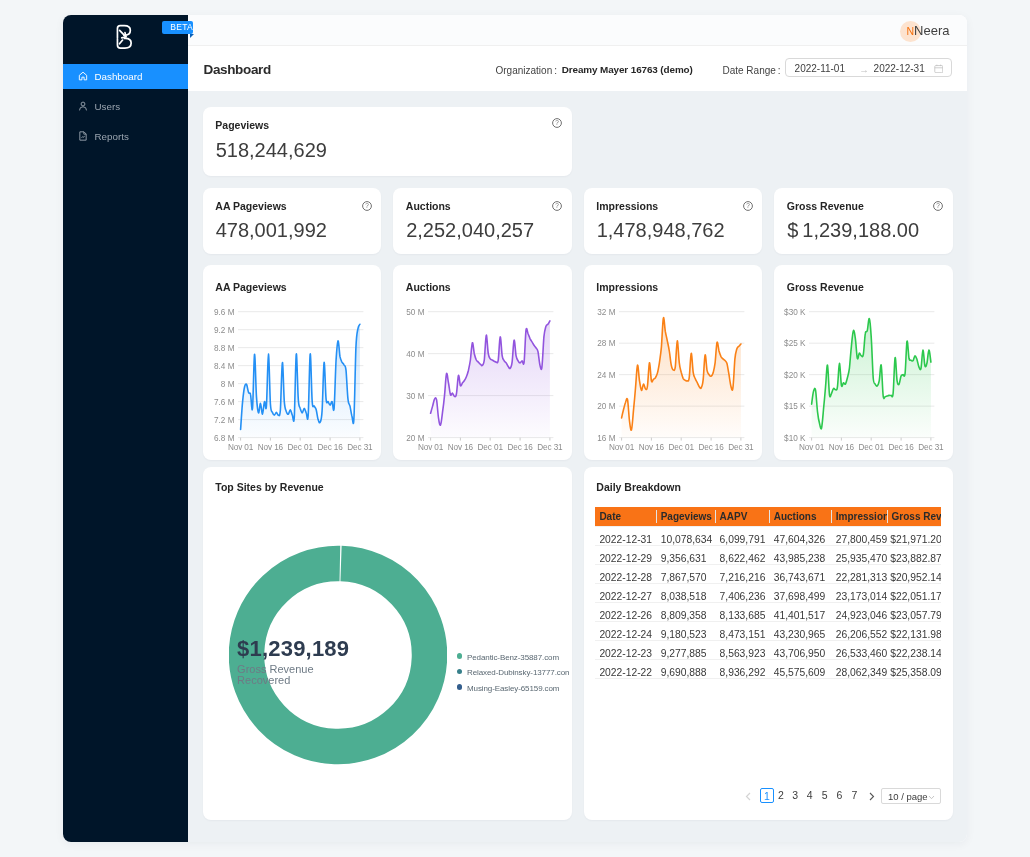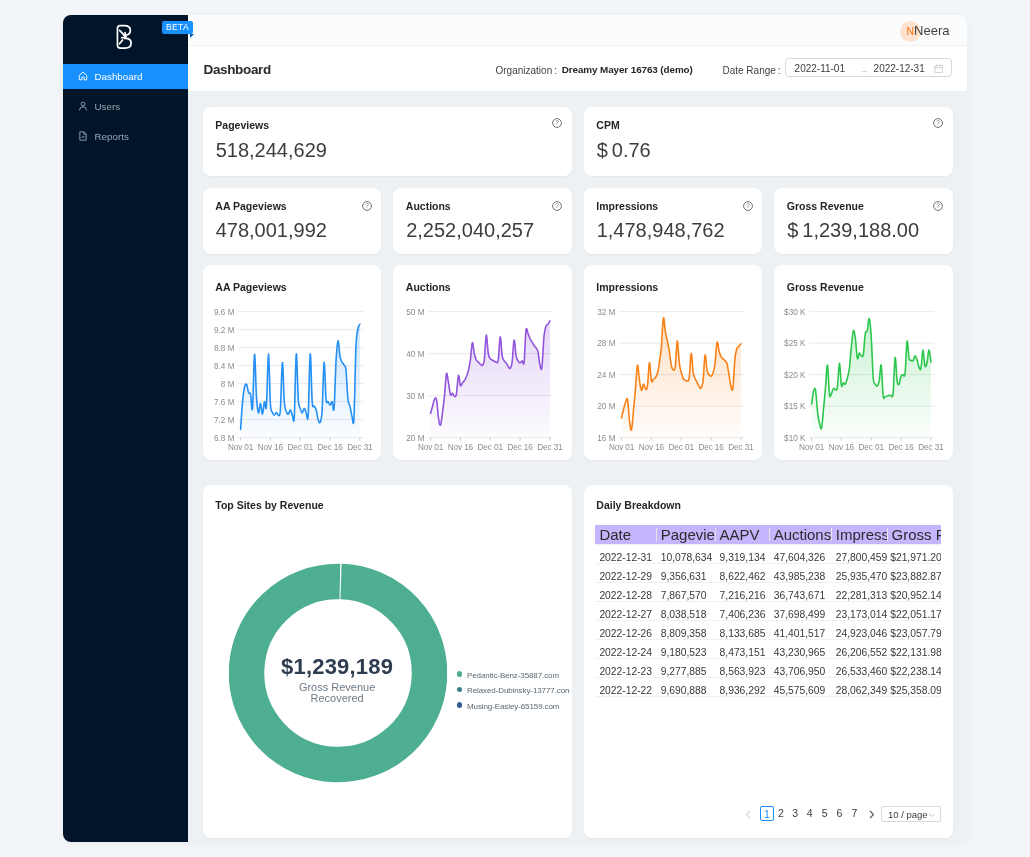--- a/index.html
+++ b/index.html
@@ -1,18 +1,18 @@
 <!DOCTYPE html>
 <html><head><meta charset="utf-8"><style>
 *{margin:0;padding:0;box-sizing:border-box}
 html,body{width:1030px;height:857px;background:#f3f6f8;font-family:"Liberation Sans",sans-serif;overflow:hidden}
 .app{position:absolute;left:63px;top:15px;width:904px;height:827px;border-radius:8px;background:#fff;box-shadow:0 2px 10px rgba(10,30,60,.05)}
 .side{position:absolute;left:0;top:0;width:125px;height:827px;background:#001529;border-radius:8px 0 0 8px}
 .logo{position:absolute;left:52.2px;top:9.3px}
-.ribbon{position:absolute;left:99px;top:5.5px;width:31px;height:13.5px;background:#1890ff;border-radius:2px;color:#fff;font-size:8.5px;line-height:13.5px;text-align:center;letter-spacing:.3px}
+.ribbon{position:absolute;left:99px;top:5.5px;width:31px;height:13.5px;background:#1890ff;border-radius:2px;color:#fff;font-size:8.5px;line-height:13.5px;text-align:right;letter-spacing:.3px}
 .ribbon:after{content:"";position:absolute;right:-0.5px;bottom:-4px;border:2.5px solid #0b61b8;border-bottom-color:transparent;border-right-color:transparent}
 .nav{position:absolute;left:0;top:48.5px;width:100%}
 .nav .it{height:25px;margin-bottom:5px;display:flex;align-items:center;padding-left:15px;color:#9aa5b0;font-size:9.8px}
 .nav .it.on{background:#1890ff;color:#fff}
 .nav .it svg{margin-right:6.5px}
 .main{position:absolute;left:125px;top:0;width:779px;height:827px;border-radius:0 8px 8px 0;overflow:hidden}
 .topbar{position:absolute;left:0;top:0;width:779px;height:31px;background:#fbfcfd;border-bottom:1px solid #f0f0f0}
 .av{position:absolute;right:46.2px;top:5.5px;width:21px;height:21px;border-radius:50%;background:#fde3cf;color:#f5700c;font-size:10.5px;text-align:center;line-height:21px}
 .uname{position:absolute;right:17.5px;top:0;line-height:31px;font-size:13px;color:#404040}
 .phead{position:absolute;left:0;top:32px;width:779px;height:44.5px;background:#fff}
@@ -23,21 +23,21 @@
 .drbox{position:absolute;left:597.2px;top:11.3px;width:167px;height:19px;border:1px solid #d9d9d9;border-radius:4px;background:#fff;font-size:10px;color:#404040;white-space:nowrap}
 .drbox span{position:absolute;top:4.2px}
 .body{position:absolute;left:0;top:76px;width:779px;height:751px;background:#edf1f4;padding:16px 14.5px 0}
 .row{position:relative;width:750px}
 .card{position:absolute;background:#fff;border-radius:8px;box-shadow:0 1px 2px rgba(16,24,40,.04)}
 .ct{position:absolute;left:12.8px;top:12px;font-size:10.5px;font-weight:bold;color:#252525}
 .cv{position:absolute;left:13.2px;font-size:20px;color:#3d3d3d}
 .chart-t{position:absolute;left:12.8px;top:16px;font-size:10.5px;font-weight:bold;color:#252525}
 table{border-collapse:collapse;table-layout:fixed}
 th,td{text-align:left;white-space:nowrap}
-thead th{background:#c4b5fd;color:#2b2b2b;font-size:15px;font-weight:normal;height:19px;padding:0 0 0 4.4px;position:relative}
+thead th{background:#f97316;color:#2b2b2b;font-size:10px;font-weight:bold;height:19px;padding:0 0 0 4.4px;position:relative}
 thead th:not(:first-child):before{content:"";position:absolute;left:0;top:3px;height:13px;width:1px;background:#e4e4e4}
 thead tr{border-bottom:1px solid #f0f0f0}
 td{height:16.65px;font-size:10.3px;padding:7px 0 0 4.4px;color:#383838;border-bottom:1px solid #f0f0f0}
 td:last-child{padding-left:3px}
 .pg{position:absolute;left:0;top:321.5px;width:369px;height:16px;font-size:10.5px;color:#3c3c3c}
 </style></head><body>
 <div class="app">
  <div class="main">
   <div class="topbar">
         <div class="av">N</div>
@@ -62,28 +62,20 @@
   </div>
   <div class="body">
     <div class="row" style="height:69px">
       <div class="card" style="left:0;top:0;width:369px;height:69px">
             <div class="ct">Pageviews</div>
             <svg style="position:absolute;right:9.4px;top:10.5px" width="10" height="10" viewBox="0 0 10 10">
               <circle cx="5" cy="5" r="4.4" fill="none" stroke="#707070" stroke-width="1"></circle>
               <text x="5" y="7.4" font-size="6.4" fill="#707070" text-anchor="middle">?</text>
             </svg>
             <div class="cv" style="top:32px">518,244,629</div>
-          </div>
-      <div class="card" style="left:381px;top:0;width:369px;height:69px">
-            <div class="ct">CPM</div>
-            <svg style="position:absolute;right:9.4px;top:10.5px" width="10" height="10" viewBox="0 0 10 10">
-              <circle cx="5" cy="5" r="4.4" fill="none" stroke="#707070" stroke-width="1"></circle>
-              <text x="5" y="7.4" font-size="6.4" fill="#707070" text-anchor="middle">?</text>
-            </svg>
-            <div class="cv" style="top:32px">$ 0.76</div>
           </div>
     </div>
     <div class="row" style="height:66px;margin-top:11.5px">
       <div class="card" style="left:0;top:0;width:178.5px;height:66px">
             <div class="ct" style="top:12.5px">AA Pageviews</div>
             <svg style="position:absolute;right:9.4px;top:13.0px" width="10" height="10" viewBox="0 0 10 10">
               <circle cx="5" cy="5" r="4.4" fill="none" stroke="#707070" stroke-width="1"></circle>
               <text x="5" y="7.4" font-size="6.4" fill="#707070" text-anchor="middle">?</text>
             </svg>
             <div class="cv" style="top:31.5px">478,001,992</div>
@@ -244,29 +236,29 @@
               <text x="97.2" y="184.5" font-size="8.2" fill="#8c8c8c" text-anchor="middle" letter-spacing="-0.1">Dec 01</text>
               <line x1="127.1" y1="172.6" x2="127.1" y2="175.6" stroke="#ccc" stroke-width="1"></line>
               <text x="127.1" y="184.5" font-size="8.2" fill="#8c8c8c" text-anchor="middle" letter-spacing="-0.1">Dec 16</text>
               <line x1="156.9" y1="172.6" x2="156.9" y2="175.6" stroke="#ccc" stroke-width="1"></line>
               <text x="156.9" y="184.5" font-size="8.2" fill="#8c8c8c" text-anchor="middle" letter-spacing="-0.1">Dec 31</text>
               <path d="M37.6,139.2 C37.9,137.0 38.9,128.3 39.6,126.0 C40.3,123.7 40.9,121.8 41.6,125.4 C42.2,129.0 42.9,141.9 43.6,147.4 C44.2,153.0 44.9,156.1 45.6,158.8 C46.2,161.4 46.9,165.6 47.5,163.2 C48.2,160.7 48.9,151.1 49.5,144.3 C50.2,137.5 50.9,129.6 51.5,122.2 C52.2,114.9 52.8,98.9 53.5,100.2 C54.2,101.5 54.8,125.1 55.5,129.8 C56.2,134.5 56.8,129.6 57.5,128.5 C58.1,127.5 58.8,124.1 59.5,123.5 C60.1,122.9 60.8,125.0 61.5,124.8 C62.1,124.5 62.8,126.6 63.4,122.2 C64.1,117.8 64.8,98.6 65.4,98.3 C66.1,98.0 66.8,117.1 67.4,120.4 C68.1,123.6 68.8,118.0 69.4,117.8 C70.1,117.6 70.7,119.9 71.4,119.1 C72.1,118.3 72.7,115.4 73.4,112.8 C74.1,110.2 74.7,108.6 75.4,103.4 C76.0,98.1 76.7,87.6 77.4,81.3 C78.0,75.0 78.7,66.9 79.4,65.6 C80.0,64.2 80.7,68.5 81.3,73.1 C82.0,77.8 82.7,90.8 83.3,93.3 C84.0,95.8 84.7,88.7 85.3,88.2 C86.0,87.8 86.6,90.6 87.3,90.8 C88.0,91.0 88.6,93.2 89.3,89.5 C90.0,85.8 90.6,72.7 91.3,68.7 C91.9,64.7 92.6,68.1 93.3,65.6 C93.9,63.1 94.6,52.6 95.3,53.6 C95.9,54.7 96.6,62.0 97.2,71.9 C97.9,81.7 98.6,104.9 99.2,112.8 C99.9,120.7 100.6,117.7 101.2,119.1 C101.9,120.5 102.6,121.5 103.2,121.0 C103.9,120.5 104.5,119.4 105.2,115.9 C105.9,112.5 106.5,97.7 107.2,100.2 C107.9,102.7 108.5,125.8 109.2,131.1 C109.8,136.3 110.5,131.7 111.2,131.7 C111.8,131.7 112.5,131.3 113.2,131.1 C113.8,130.8 114.5,130.5 115.1,130.4 C115.8,130.3 116.5,130.7 117.1,130.4 C117.8,130.1 118.5,134.8 119.1,128.5 C119.8,122.2 120.4,94.8 121.1,92.7 C121.8,90.6 122.4,111.5 123.1,115.9 C123.8,120.4 124.4,119.9 125.1,119.1 C125.7,118.3 126.4,112.5 127.1,110.9 C127.7,109.3 128.4,110.1 129.1,109.7 C129.7,109.2 130.4,114.0 131.1,108.4 C131.7,102.8 132.4,78.8 133.0,76.3 C133.7,73.8 134.4,90.1 135.0,93.3 C135.7,96.4 136.4,94.8 137.0,95.2 C137.7,95.6 138.3,96.5 139.0,95.8 C139.7,95.1 140.3,91.0 141.0,90.8 C141.7,90.6 142.3,92.7 143.0,94.5 C143.6,96.4 144.3,100.6 145.0,102.1 C145.6,103.6 146.3,106.2 147.0,103.4 C147.6,100.5 148.3,85.5 148.9,85.1 C149.6,84.7 150.3,98.6 150.9,100.8 C151.6,103.0 152.3,100.9 152.9,98.3 C153.6,95.7 154.2,85.3 154.9,85.1 C155.6,84.9 156.6,95.1 156.9,97.1 L156.9,172.6 L37.6,172.6 Z" fill="url(#gc4)" stroke="none"></path>
               <path d="M37.6,139.2 C37.9,137.0 38.9,128.3 39.6,126.0 C40.3,123.7 40.9,121.8 41.6,125.4 C42.2,129.0 42.9,141.9 43.6,147.4 C44.2,153.0 44.9,156.1 45.6,158.8 C46.2,161.4 46.9,165.6 47.5,163.2 C48.2,160.7 48.9,151.1 49.5,144.3 C50.2,137.5 50.9,129.6 51.5,122.2 C52.2,114.9 52.8,98.9 53.5,100.2 C54.2,101.5 54.8,125.1 55.5,129.8 C56.2,134.5 56.8,129.6 57.5,128.5 C58.1,127.5 58.8,124.1 59.5,123.5 C60.1,122.9 60.8,125.0 61.5,124.8 C62.1,124.5 62.8,126.6 63.4,122.2 C64.1,117.8 64.8,98.6 65.4,98.3 C66.1,98.0 66.8,117.1 67.4,120.4 C68.1,123.6 68.8,118.0 69.4,117.8 C70.1,117.6 70.7,119.9 71.4,119.1 C72.1,118.3 72.7,115.4 73.4,112.8 C74.1,110.2 74.7,108.6 75.4,103.4 C76.0,98.1 76.7,87.6 77.4,81.3 C78.0,75.0 78.7,66.9 79.4,65.6 C80.0,64.2 80.7,68.5 81.3,73.1 C82.0,77.8 82.7,90.8 83.3,93.3 C84.0,95.8 84.7,88.7 85.3,88.2 C86.0,87.8 86.6,90.6 87.3,90.8 C88.0,91.0 88.6,93.2 89.3,89.5 C90.0,85.8 90.6,72.7 91.3,68.7 C91.9,64.7 92.6,68.1 93.3,65.6 C93.9,63.1 94.6,52.6 95.3,53.6 C95.9,54.7 96.6,62.0 97.2,71.9 C97.9,81.7 98.6,104.9 99.2,112.8 C99.9,120.7 100.6,117.7 101.2,119.1 C101.9,120.5 102.6,121.5 103.2,121.0 C103.9,120.5 104.5,119.4 105.2,115.9 C105.9,112.5 106.5,97.7 107.2,100.2 C107.9,102.7 108.5,125.8 109.2,131.1 C109.8,136.3 110.5,131.7 111.2,131.7 C111.8,131.7 112.5,131.3 113.2,131.1 C113.8,130.8 114.5,130.5 115.1,130.4 C115.8,130.3 116.5,130.7 117.1,130.4 C117.8,130.1 118.5,134.8 119.1,128.5 C119.8,122.2 120.4,94.8 121.1,92.7 C121.8,90.6 122.4,111.5 123.1,115.9 C123.8,120.4 124.4,119.9 125.1,119.1 C125.7,118.3 126.4,112.5 127.1,110.9 C127.7,109.3 128.4,110.1 129.1,109.7 C129.7,109.2 130.4,114.0 131.1,108.4 C131.7,102.8 132.4,78.8 133.0,76.3 C133.7,73.8 134.4,90.1 135.0,93.3 C135.7,96.4 136.4,94.8 137.0,95.2 C137.7,95.6 138.3,96.5 139.0,95.8 C139.7,95.1 140.3,91.0 141.0,90.8 C141.7,90.6 142.3,92.7 143.0,94.5 C143.6,96.4 144.3,100.6 145.0,102.1 C145.6,103.6 146.3,106.2 147.0,103.4 C147.6,100.5 148.3,85.5 148.9,85.1 C149.6,84.7 150.3,98.6 150.9,100.8 C151.6,103.0 152.3,100.9 152.9,98.3 C153.6,95.7 154.2,85.3 154.9,85.1 C155.6,84.9 156.6,95.1 156.9,97.1" fill="none" stroke="#2cc84d" stroke-width="1.6" stroke-linejoin="round" stroke-linecap="round"></path>
             </svg>
           </div>
     </div>
-    <div class="row" style="height:353px;margin-top:25px">
+    <div class="row" style="height:353px;margin-top:7px">
       <div class="card" style="left:0;top:0;width:369px;height:353px">
         <div class="chart-t" style="top:14.5px;font-size:10.5px">Top Sites by Revenue</div>
         <svg style="position:absolute;left:26px;top:77px" width="218" height="222" viewBox="0 0 218 222">
               <g transform="rotate(-88.1 109 111)">
                 <circle cx="109" cy="111" r="91.5" fill="none" stroke="#4dae92" stroke-width="35.5" stroke-dasharray="572.8 2.1"></circle>
               </g>
             </svg>
-        <div style="position:absolute;left:34.6px;top:169px;width:200px;text-align:center">
+        <div style="position:absolute;left:34.6px;top:169px;width:200px;">
           <div style="font-size:22px;font-weight:bold;color:#2e3c50;letter-spacing:.2px">$1,239,189</div>
           <div style="font-size:11px;color:#6e7a85;margin-top:2px;line-height:11px">Gross Revenue<br>Recovered</div>
         </div>
         <div style="position:absolute;left:254px;top:183px;font-size:8px;letter-spacing:-.1px;color:#5a6872;line-height:15.5px;white-space:nowrap;width:112px;overflow:hidden">
           <div><span style="display:inline-block;width:5.5px;height:5.5px;border-radius:50%;background:#4dae92;margin-right:5px;vertical-align:1px"></span>Pedantic-Benz-35887.com</div>
           <div><span style="display:inline-block;width:5.5px;height:5.5px;border-radius:50%;background:#37808b;margin-right:5px;vertical-align:1px"></span>Relaxed-Dubinsky-13777.com</div>
           <div><span style="display:inline-block;width:5.5px;height:5.5px;border-radius:50%;background:#345e8d;margin-right:5px;vertical-align:1px"></span>Musing-Easley-65159.com</div>
         </div>
       </div>
       <div class="card" style="left:381px;top:0;width:369px;height:353px">
@@ -288,21 +280,21 @@
                     <th>AAPV</th>
                     <th>Auctions</th>
                     <th>Impressions</th>
                     <th>Gross Revenue</th>
                   </tr>
                 </thead>
             <tbody>
                   <tr>
                     <td>2022-12-31</td>
                     <td>10,078,634</td>
-                    <td>9,319,134</td>
+                    <td>6,099,791</td>
                     <td>47,604,326</td>
                     <td>27,800,459</td>
                     <td>$21,971.20</td>
                   </tr>
                   <tr>
                     <td>2022-12-29</td>
                     <td>9,356,631</td>
                     <td>8,622,462</td>
                     <td>43,985,238</td>
                     <td>25,935,470</td>

